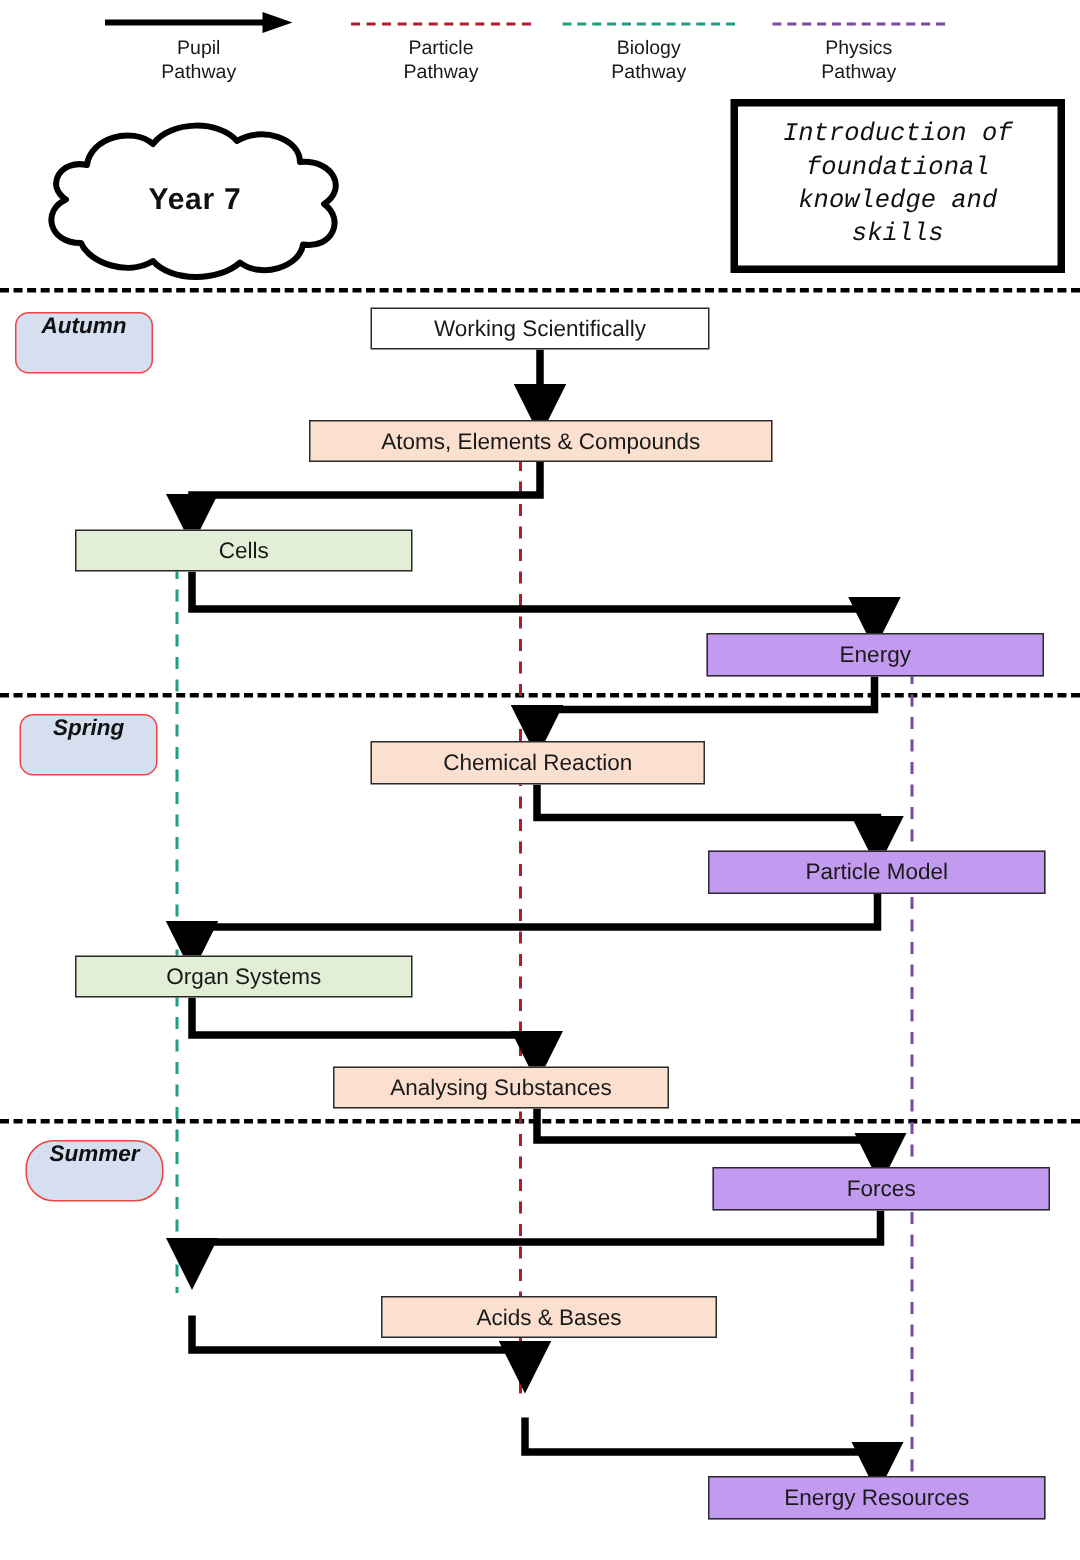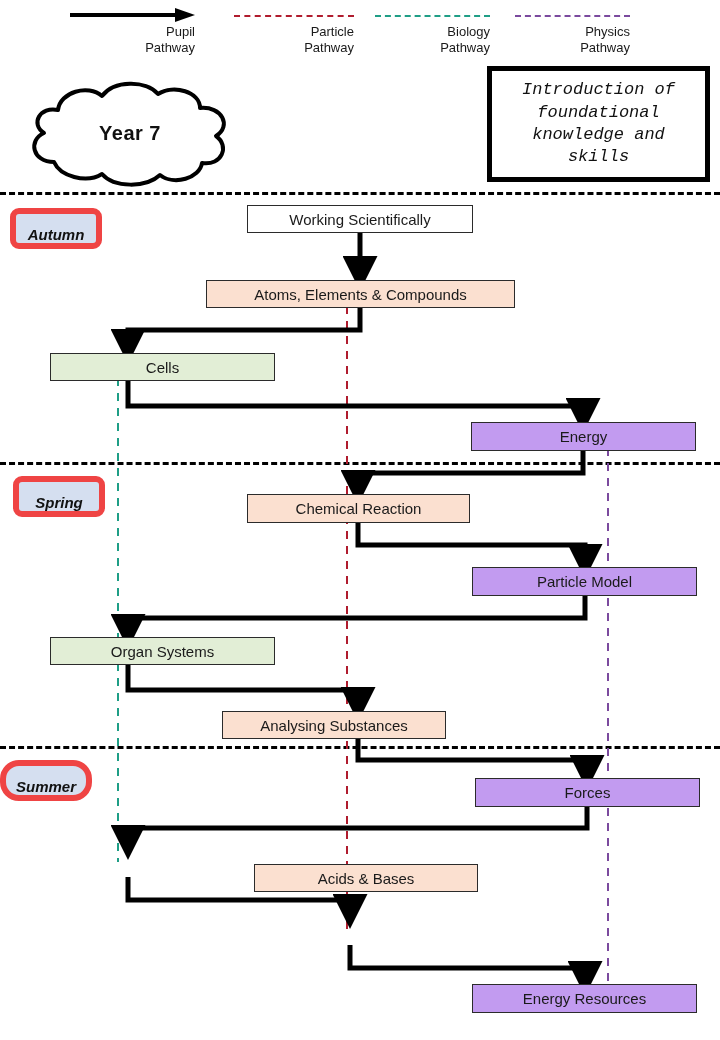--- a/index.html
+++ b/index.html
@@ -12,21 +12,21 @@
     width: 720px;
     height: 1040px;
     background: #ffffff;
     font-family: "Liberation Sans", sans-serif;
     overflow: hidden;
   }
 
   
   .legend-item {
     position: absolute;
-    text-align: right;
+    text-align: center;
     font-size: 13px;
     color: #1a1a1a;
     line-height: 1.25;
   }
   .legend-label { display: block; }
   .legend-rule {
     position: absolute;
     height: 0;
     border-top-width: 2px;
     border-top-style: dashed;
@@ -68,24 +68,24 @@
     width: 720px;
     height: 0;
     border-top: 3px dashed #000;
   }
 
   
   .season-badge {
     position: absolute;
     width: 92px; height: 41px;
     background: #d5dff0;
-    border: 6px solid #ef4444;
+    border: 1px solid #ef4444;
     border-radius: 9px;
     box-sizing: border-box;
-    display: flex; align-items: flex-end; justify-content: center;
+    display: flex; align-items: flex-start; justify-content: center;
     font-size: 15px; font-style: italic; font-weight: bold;
     color: #111;
   }
 
   
   .topic {
     position: absolute;
     box-sizing: border-box;
     border: 1px solid #2b2b2b;
     display: flex; align-items: center; justify-content: center;
@@ -165,21 +165,21 @@
   <div class="season-divider" style="top:192px;"></div>
   <div class="season-divider" style="top:462px;"></div>
   <div class="season-divider" style="top:746px;"></div>
 
   <div class="season-badge" style="left:10px; top:208px;">
     <span>Autumn</span>
   </div>
   <div class="season-badge" style="left:13px; top:476px;">
     <span>Spring</span>
   </div>
-  <div class="season-badge" style="left:0; top:760px;border-radius:19px;">
+  <div class="season-badge" style="left:17px; top:760px;border-radius:19px;">
     <span>Summer</span>
   </div>
 
   <svg id="connector-svg" viewBox="0 0 720 1040">
     <defs>
       <marker id="ah" markerWidth="7" markerHeight="7" refX="3.2" refY="3.5" orient="auto" markerUnits="strokeWidth">
         <polygon points="0,0 7,3.5 0,7" fill="#000"></polygon>
       </marker>
     </defs>
     <g fill="none" stroke="#000" stroke-width="5" marker-end="url(#ah)">

